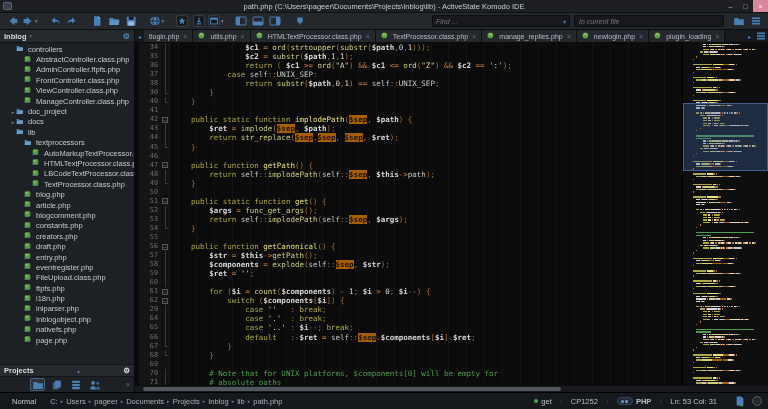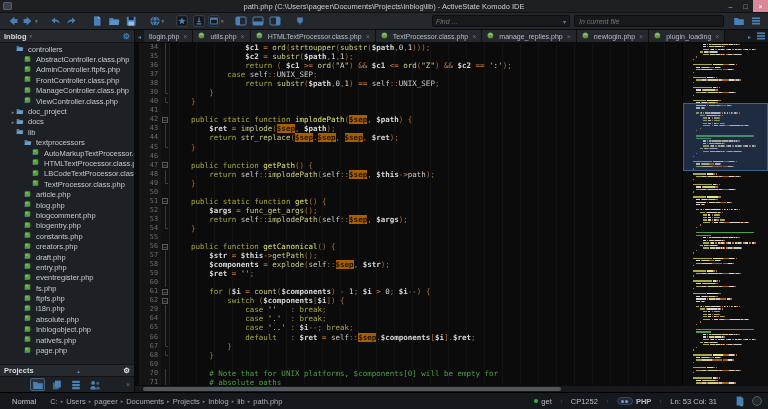--- a/index.html
+++ b/index.html
@@ -294,32 +294,32 @@
         </div>
         <div class="tree-row" style="padding-left: 18px;">
           <span class="twisty"></span>
           <span class="t-icon">
             <svg width="9" height="10" viewBox="0 0 12 12">
               <rect x="1" y="1" width="7.4" height="7.4" rx="1.6" fill="#58a03c"></rect>
               <rect x="2.2" y="2.2" width="3" height="2" rx="1" fill="#8cc86a"></rect>
               <path d="M1 8.8V5.6L4.4 8.8z" fill="#3e79c2"></path>
             </svg>
           </span>
+          <span>ViewController.class.php</span>
+        </div>
+        <div class="tree-row" style="padding-left: 18px;">
+          <span class="twisty"></span>
+          <span class="t-icon">
+            <svg width="9" height="10" viewBox="0 0 12 12">
+              <rect x="1" y="1" width="7.4" height="7.4" rx="1.6" fill="#58a03c"></rect>
+              <rect x="2.2" y="2.2" width="3" height="2" rx="1" fill="#8cc86a"></rect>
+              <path d="M1 8.8V5.6L4.4 8.8z" fill="#3e79c2"></path>
+            </svg>
+          </span>
           <span>ManageController.class.php</span>
-        </div>
-        <div class="tree-row" style="padding-left: 18px;">
-          <span class="twisty"></span>
-          <span class="t-icon">
-            <svg width="9" height="10" viewBox="0 0 12 12">
-              <rect x="1" y="1" width="7.4" height="7.4" rx="1.6" fill="#58a03c"></rect>
-              <rect x="2.2" y="2.2" width="3" height="2" rx="1" fill="#8cc86a"></rect>
-              <path d="M1 8.8V5.6L4.4 8.8z" fill="#3e79c2"></path>
-            </svg>
-          </span>
-          <span>ViewController.class.php</span>
         </div>
         <div class="tree-row" style="padding-left: 10px;">
           <span class="twisty">▸</span>
           <span class="t-icon">
             <svg width="9" height="10" viewBox="0 0 12 12">
               <path d="M.8 2h3l1 1.2h4.2v5.6H.8z" fill="#4f7ea8"></path>
               <path d="M.8 8.8 1.9 4.3h7.8L8.8 8.8z" fill="#6b9cc6"></path>
             </svg>
           </span>
           <span>doc_project</span>
@@ -400,64 +400,53 @@
         </div>
         <div class="tree-row" style="padding-left: 18px;">
           <span class="twisty"></span>
           <span class="t-icon">
             <svg width="9" height="10" viewBox="0 0 12 12">
               <rect x="1" y="1" width="7.4" height="7.4" rx="1.6" fill="#58a03c"></rect>
               <rect x="2.2" y="2.2" width="3" height="2" rx="1" fill="#8cc86a"></rect>
               <path d="M1 8.8V5.6L4.4 8.8z" fill="#3e79c2"></path>
             </svg>
           </span>
+          <span>blog.php</span>
+        </div>
+        <div class="tree-row" style="padding-left: 18px;">
+          <span class="twisty"></span>
+          <span class="t-icon">
+            <svg width="9" height="10" viewBox="0 0 12 12">
+              <rect x="1" y="1" width="7.4" height="7.4" rx="1.6" fill="#58a03c"></rect>
+              <rect x="2.2" y="2.2" width="3" height="2" rx="1" fill="#8cc86a"></rect>
+              <path d="M1 8.8V5.6L4.4 8.8z" fill="#3e79c2"></path>
+            </svg>
+          </span>
           <span>article.php</span>
         </div>
         <div class="tree-row" style="padding-left: 18px;">
           <span class="twisty"></span>
           <span class="t-icon">
             <svg width="9" height="10" viewBox="0 0 12 12">
               <rect x="1" y="1" width="7.4" height="7.4" rx="1.6" fill="#58a03c"></rect>
               <rect x="2.2" y="2.2" width="3" height="2" rx="1" fill="#8cc86a"></rect>
               <path d="M1 8.8V5.6L4.4 8.8z" fill="#3e79c2"></path>
             </svg>
           </span>
-          <span>blog.php</span>
-        </div>
-        <div class="tree-row" style="padding-left: 18px;">
-          <span class="twisty"></span>
-          <span class="t-icon">
-            <svg width="9" height="10" viewBox="0 0 12 12">
-              <rect x="1" y="1" width="7.4" height="7.4" rx="1.6" fill="#58a03c"></rect>
-              <rect x="2.2" y="2.2" width="3" height="2" rx="1" fill="#8cc86a"></rect>
-              <path d="M1 8.8V5.6L4.4 8.8z" fill="#3e79c2"></path>
-            </svg>
-          </span>
           <span>blogcomment.php</span>
         </div>
         <div class="tree-row" style="padding-left: 18px;">
           <span class="twisty"></span>
           <span class="t-icon">
             <svg width="9" height="10" viewBox="0 0 12 12">
               <rect x="1" y="1" width="7.4" height="7.4" rx="1.6" fill="#58a03c"></rect>
               <rect x="2.2" y="2.2" width="3" height="2" rx="1" fill="#8cc86a"></rect>
               <path d="M1 8.8V5.6L4.4 8.8z" fill="#3e79c2"></path>
             </svg>
           </span>
-          <span>blogentry.php</span>
-        </div>
-        <div class="tree-row" style="padding-left: 18px;">
-          <span class="twisty"></span>
-          <span class="t-icon">
-            <svg width="9" height="10" viewBox="0 0 12 12">
-              <rect x="1" y="1" width="7.4" height="7.4" rx="1.6" fill="#58a03c"></rect>
-              <rect x="2.2" y="2.2" width="3" height="2" rx="1" fill="#8cc86a"></rect>
-              <path d="M1 8.8V5.6L4.4 8.8z" fill="#3e79c2"></path>
-            </svg>
-          </span>
           <span>constants.php</span>
         </div>
         <div class="tree-row" style="padding-left: 18px;">
           <span class="twisty"></span>
           <span class="t-icon">
             <svg width="9" height="10" viewBox="0 0 12 12">
               <rect x="1" y="1" width="7.4" height="7.4" rx="1.6" fill="#58a03c"></rect>
               <rect x="2.2" y="2.2" width="3" height="2" rx="1" fill="#8cc86a"></rect>
               <path d="M1 8.8V5.6L4.4 8.8z" fill="#3e79c2"></path>
             </svg>
@@ -499,21 +488,21 @@
         </div>
         <div class="tree-row" style="padding-left: 18px;">
           <span class="twisty"></span>
           <span class="t-icon">
             <svg width="9" height="10" viewBox="0 0 12 12">
               <rect x="1" y="1" width="7.4" height="7.4" rx="1.6" fill="#58a03c"></rect>
               <rect x="2.2" y="2.2" width="3" height="2" rx="1" fill="#8cc86a"></rect>
               <path d="M1 8.8V5.6L4.4 8.8z" fill="#3e79c2"></path>
             </svg>
           </span>
-          <span>fs.php</span>
+          <span>FileUpload.class.php</span>
         </div>
         <div class="tree-row" style="padding-left: 18px;">
           <span class="twisty"></span>
           <span class="t-icon">
             <svg width="9" height="10" viewBox="0 0 12 12">
               <rect x="1" y="1" width="7.4" height="7.4" rx="1.6" fill="#58a03c"></rect>
               <rect x="2.2" y="2.2" width="3" height="2" rx="1" fill="#8cc86a"></rect>
               <path d="M1 8.8V5.6L4.4 8.8z" fill="#3e79c2"></path>
             </svg>
           </span>
@@ -532,21 +521,21 @@
         </div>
         <div class="tree-row" style="padding-left: 18px;">
           <span class="twisty"></span>
           <span class="t-icon">
             <svg width="9" height="10" viewBox="0 0 12 12">
               <rect x="1" y="1" width="7.4" height="7.4" rx="1.6" fill="#58a03c"></rect>
               <rect x="2.2" y="2.2" width="3" height="2" rx="1" fill="#8cc86a"></rect>
               <path d="M1 8.8V5.6L4.4 8.8z" fill="#3e79c2"></path>
             </svg>
           </span>
-          <span>absolute.php</span>
+          <span>iniparser.php</span>
         </div>
         <div class="tree-row" style="padding-left: 18px;">
           <span class="twisty"></span>
           <span class="t-icon">
             <svg width="9" height="10" viewBox="0 0 12 12">
               <rect x="1" y="1" width="7.4" height="7.4" rx="1.6" fill="#58a03c"></rect>
               <rect x="2.2" y="2.2" width="3" height="2" rx="1" fill="#8cc86a"></rect>
               <path d="M1 8.8V5.6L4.4 8.8z" fill="#3e79c2"></path>
             </svg>
           </span>

